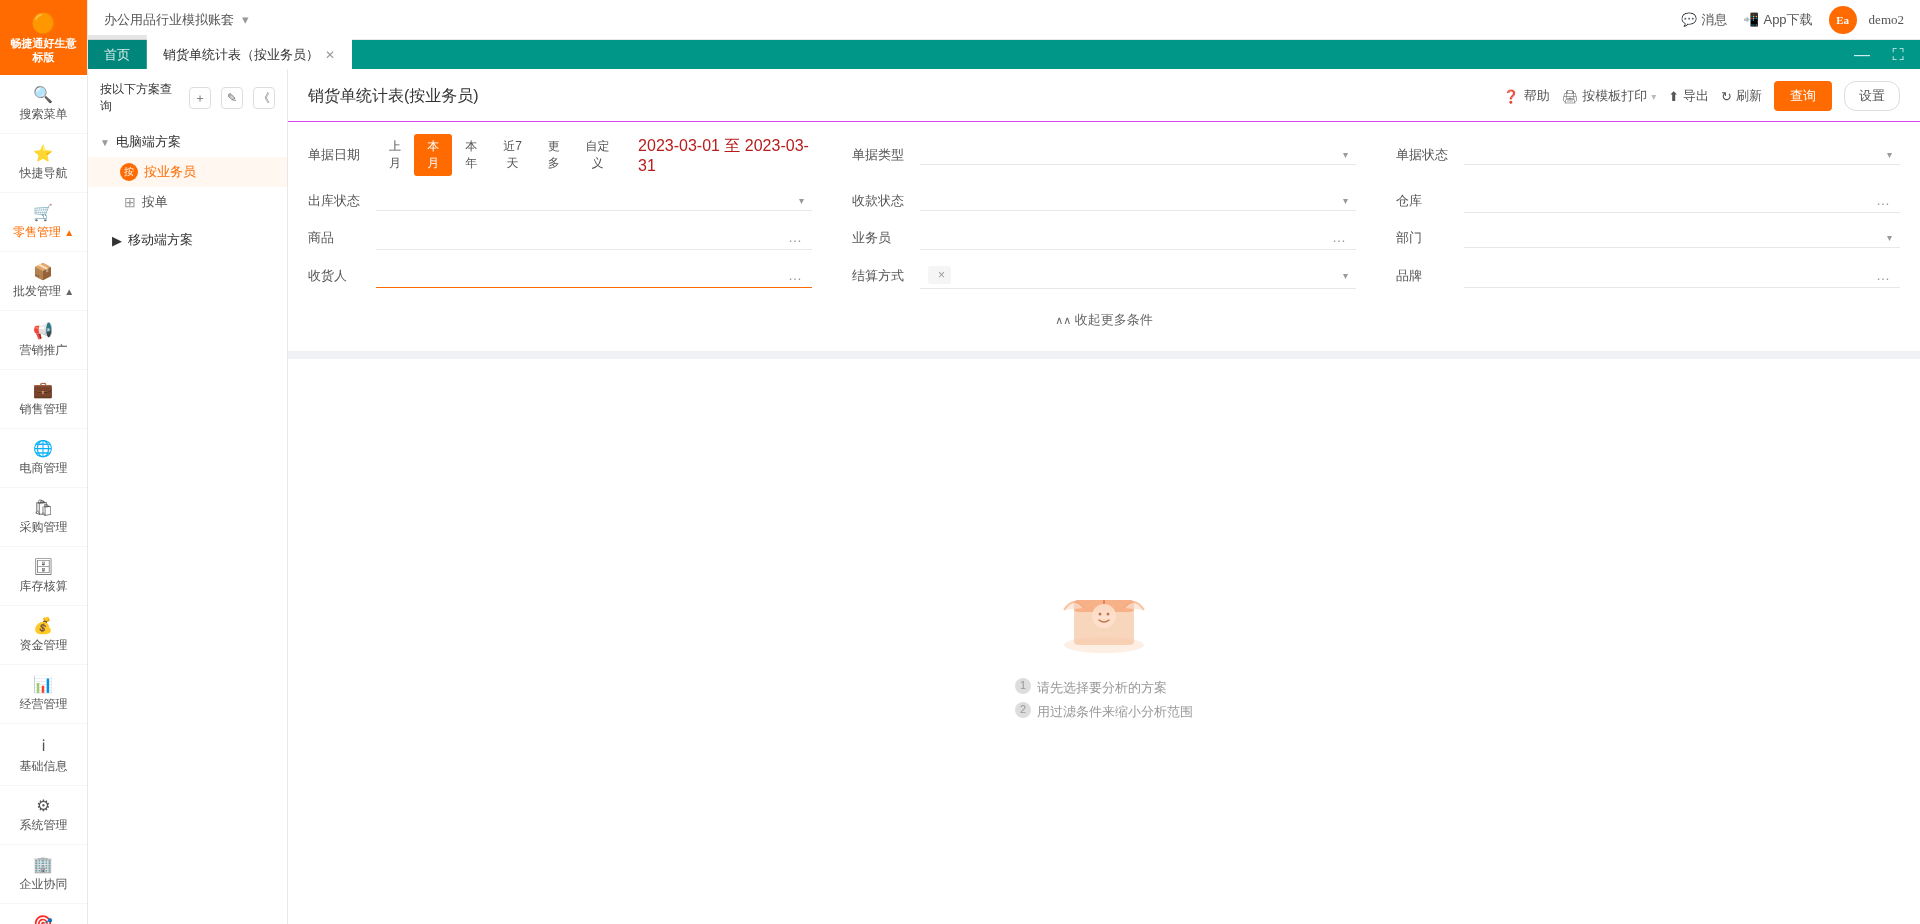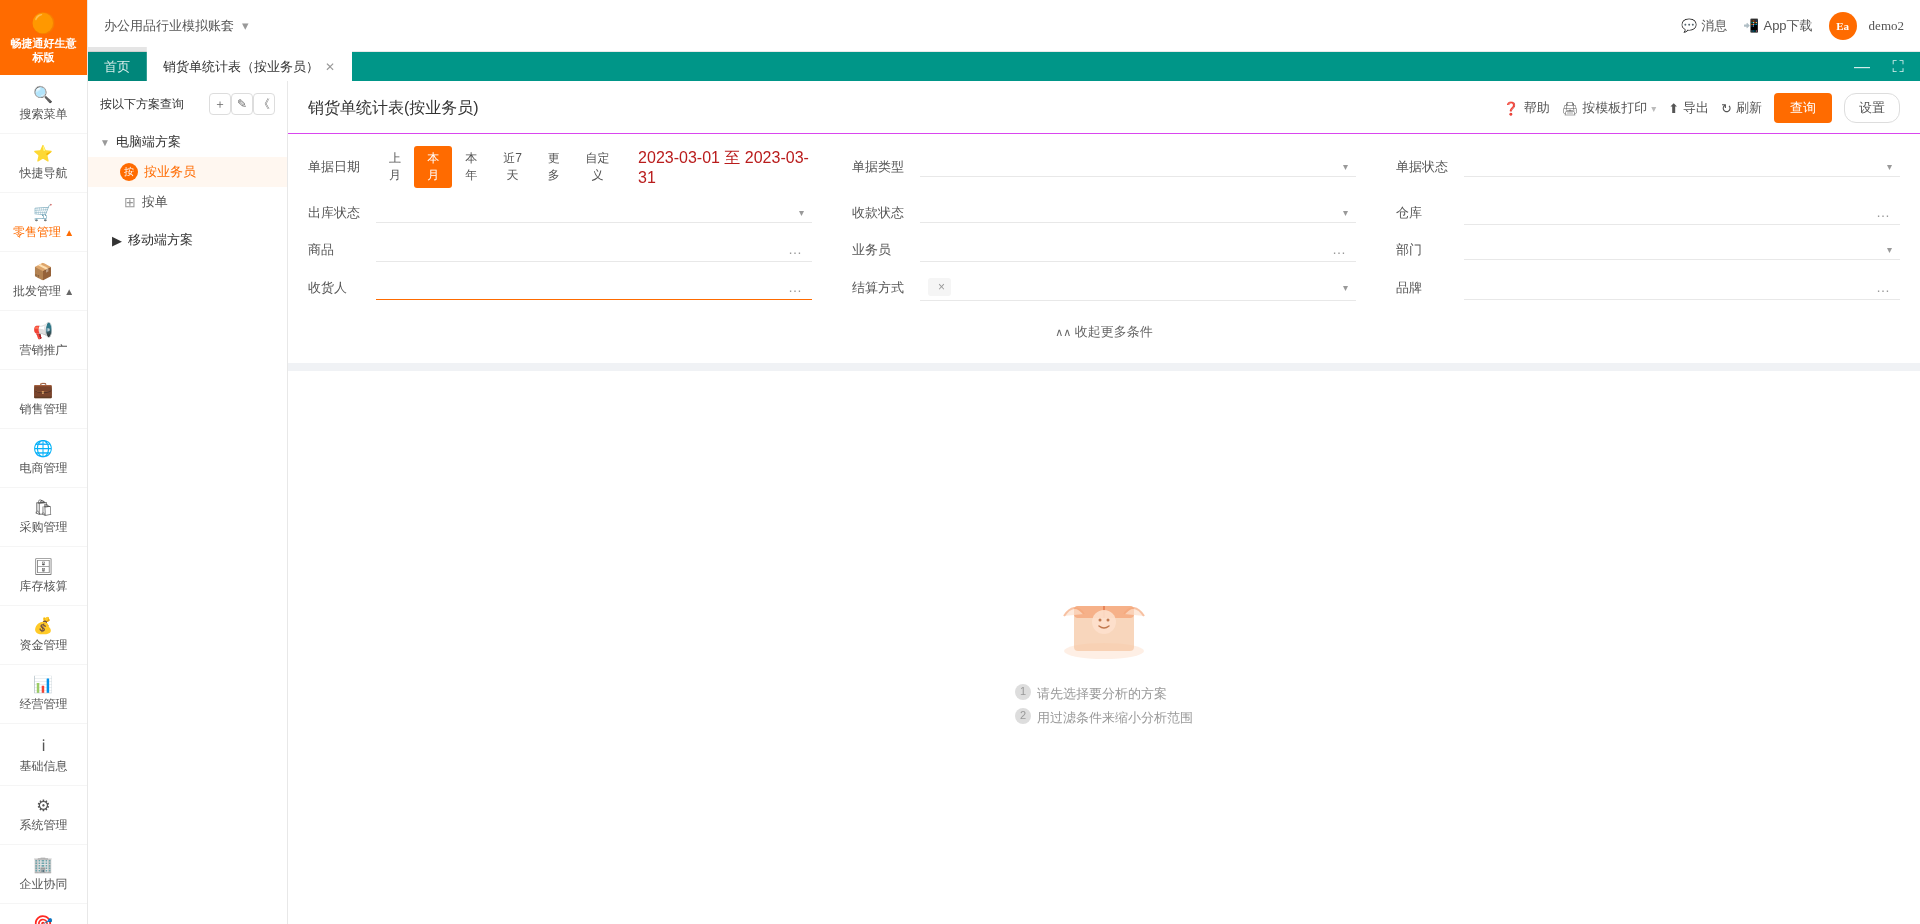--- a/index.html
+++ b/index.html
@@ -49,21 +49,21 @@
       flex: 1;
       display: flex;
       flex-direction: column;
       height: 100%;
       overflow: hidden;
     }
 
     
     .top-header {
       background: #fff;
-      height: 52px;
+      height: 40px;
       display: flex;
       align-items: center;
       padding: 0 16px;
       border-bottom: 1px solid #e8e8e8;
       justify-content: space-between;
       flex-shrink: 0;
     }
     .top-header-left {
       display: flex;
       align-items: center;
@@ -150,21 +150,21 @@
       padding: 12px 0;
       flex-shrink: 0;
       overflow-y: auto;
     }
     .left-panel-header {
       display: flex;
       align-items: center;
       padding: 0 12px 8px;
       font-size: 12px;
       color: #333;
-      gap: 0;
+      gap: 10px;
     }
     .left-panel-header .lph-title { flex: 1; font-weight: 500; }
     .lph-icon-btn {
       width: 22px; height: 22px;
       border: 1px solid #ddd;
       border-radius: 4px;
       display: flex; align-items: center; justify-content: center;
       cursor: pointer; color: #666; font-size: 12px;
     }
     .scheme-group { padding: 4px 0; }

